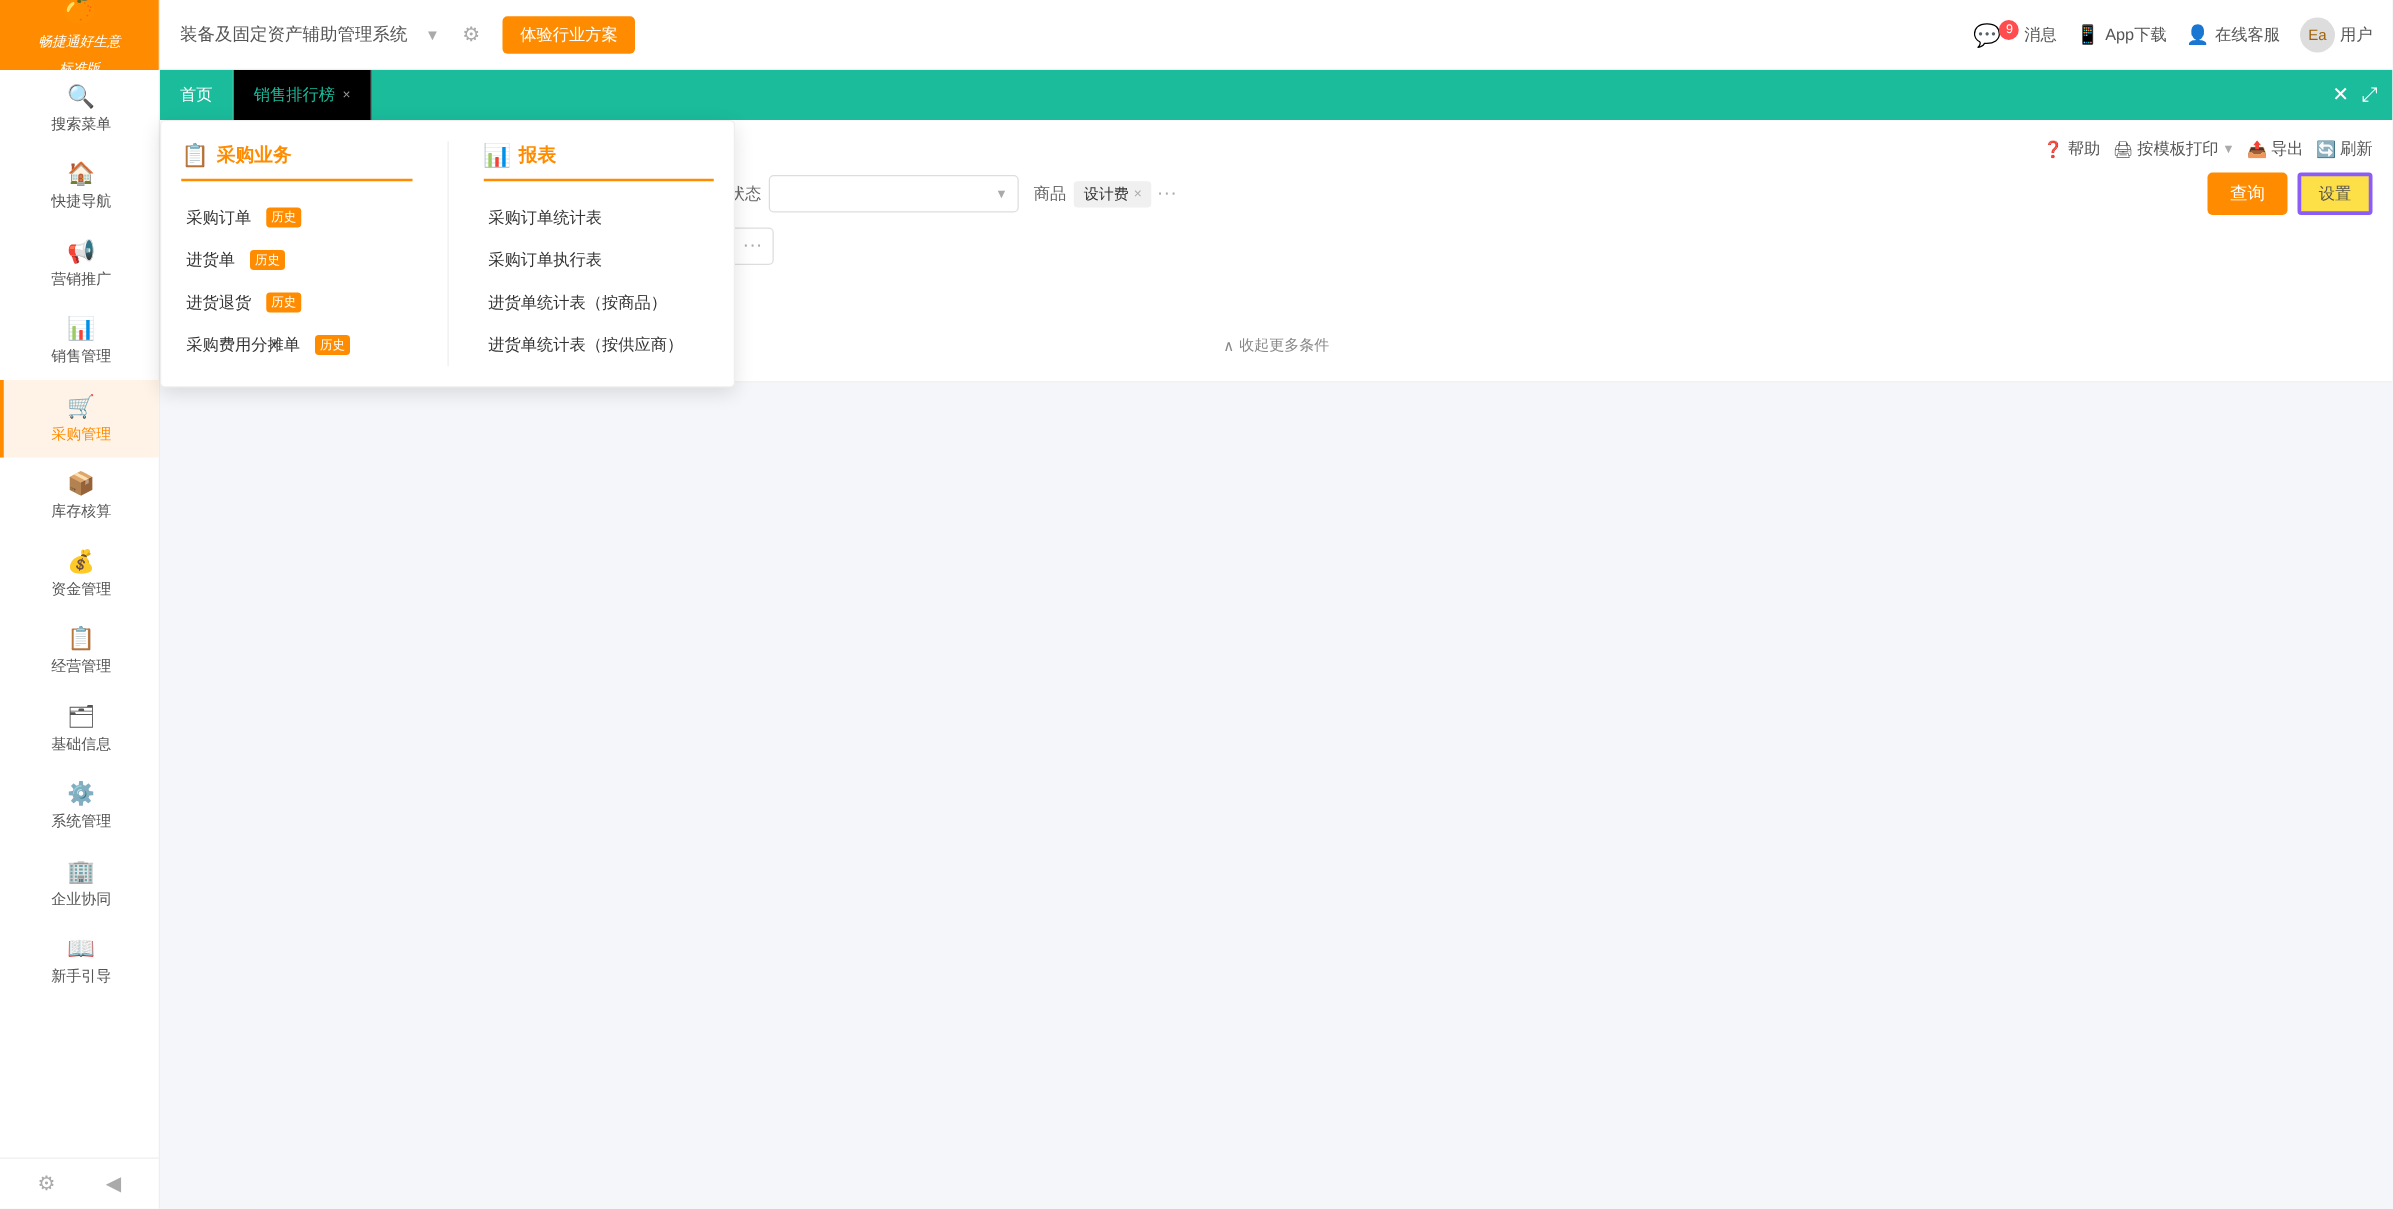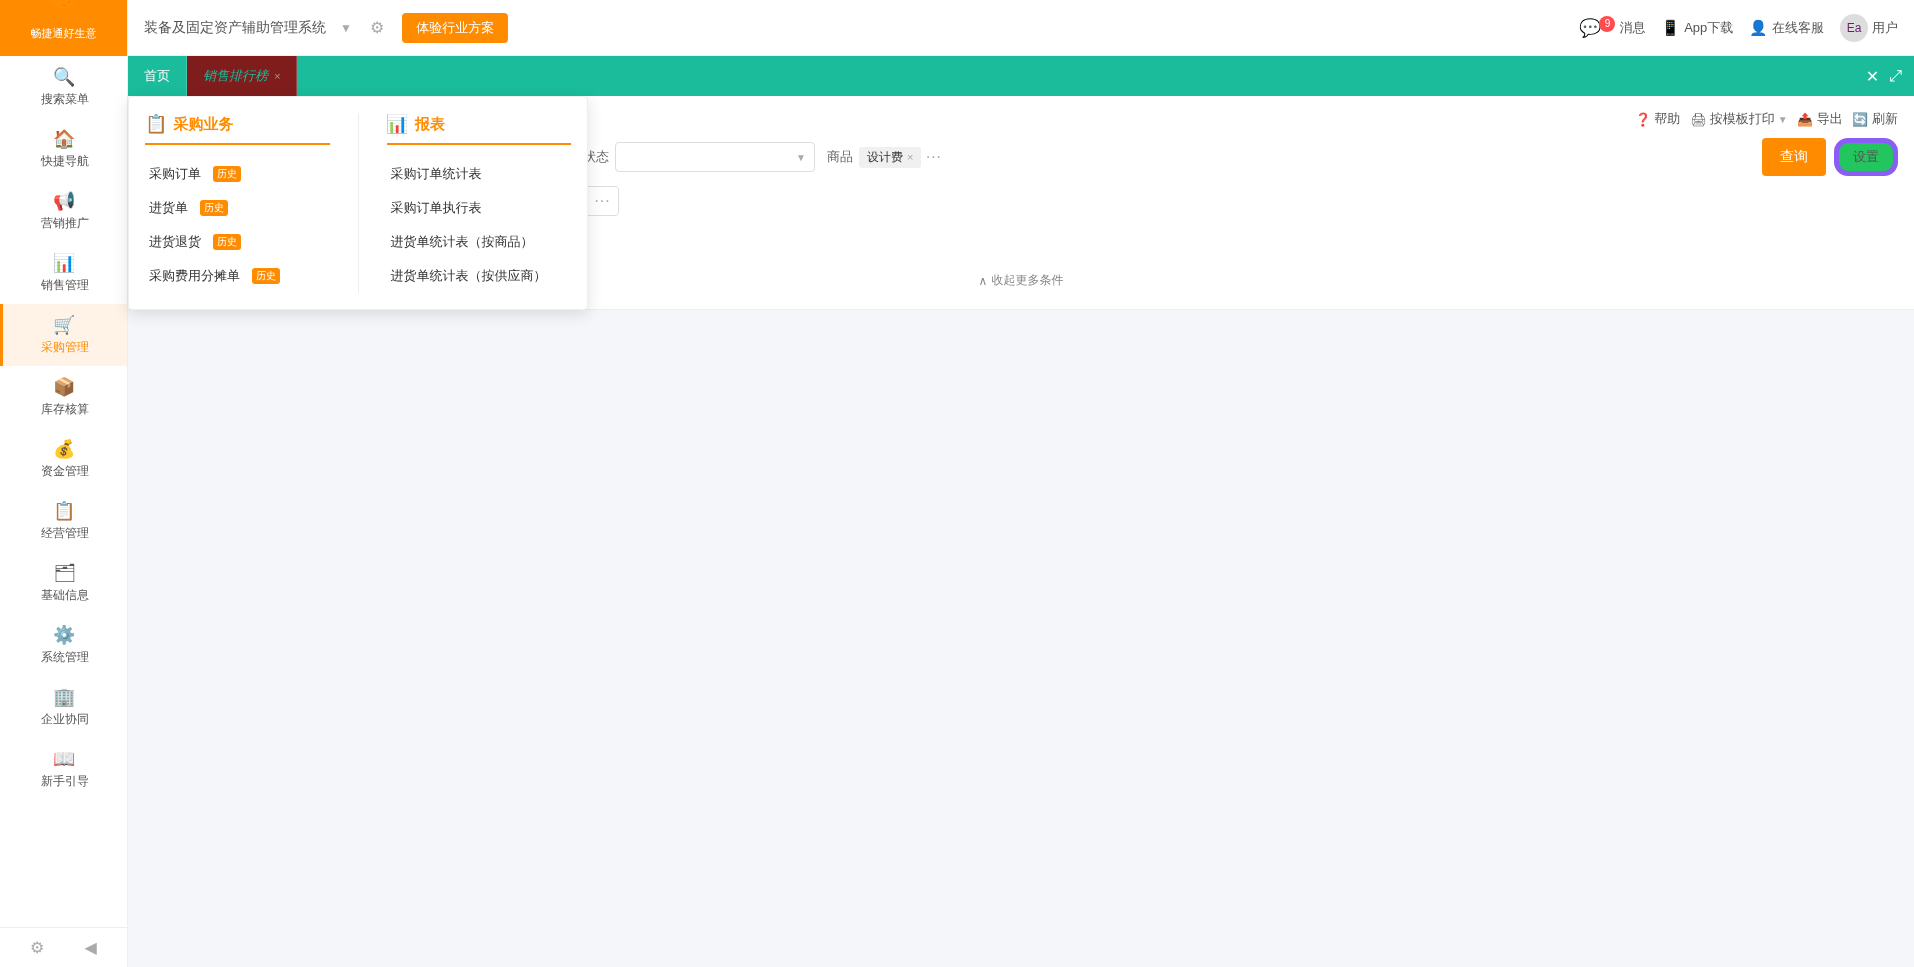--- a/index.html
+++ b/index.html
@@ -27,21 +27,22 @@
       color: #fff;
     }
     .sidebar-logo .logo-icon {
       font-size: 22px;
       font-weight: bold;
       color: #fff;
     }
     .sidebar-logo .logo-text {
       font-size: 11px;
       color: #fff;
-      margin-top: 16px;
+      margin-top: 6px;
+      font-style: italic;
     }
     .sidebar-item {
       display: flex;
       flex-direction: column;
       align-items: center;
       padding: 10px 4px;
       cursor: pointer;
       color: #555;
       font-size: 12px;
       border-left: 3px solid transparent;
@@ -137,21 +138,21 @@
     }
     .avatar-circle {
       width: 28px;
       height: 28px;
       border-radius: 50%;
       background: #ddd;
       display: flex;
       align-items: center;
       justify-content: center;
       font-size: 12px;
-      color: #701a75;
+      color: #a16207;
     }
 
     
     .tabbar {
       height: 40px;
       background: #1abc9c;
       display: flex;
       align-items: center;
       padding: 0 0;
     }
@@ -159,23 +160,22 @@
       height: 40px;
       display: flex;
       align-items: center;
       padding: 0 16px;
       font-size: 13px;
       color: #fff;
       cursor: pointer;
       border-right: 1px solid rgba(255,255,255,0.2);
     }
     .tab-item.active {
-      background: #7f1d1d;
+      background: #000000;
       color: #1abc9c;
-      font-style: italic;
     }
     .tab-close {
       margin-left: 6px;
       font-size: 11px;
       color: #999;
       cursor: pointer;
     }
     .tab-spacer { flex: 1; }
     .tab-end-icons {
       display: flex;
@@ -256,23 +256,23 @@
     .btn-primary {
       background: #ff8c00;
       color: #fff;
       border: none;
       border-radius: 4px;
       padding: 6px 18px;
       font-size: 14px;
       cursor: pointer;
     }
     .btn-settings {
-      border: 5px solid #8b5cf6;
-      background: #22c55e;
-      border-radius: 14px;
+      border: 3px solid #8b5cf6;
+      background: #fde047;
+      border-radius: 3px;
       padding: 5px 14px;
       font-size: 13px;
       cursor: pointer;
       color: #555;
     }
     .toolbar-right {
       margin-left: auto;
       display: flex;
       align-items: center;
       gap: 10px;

